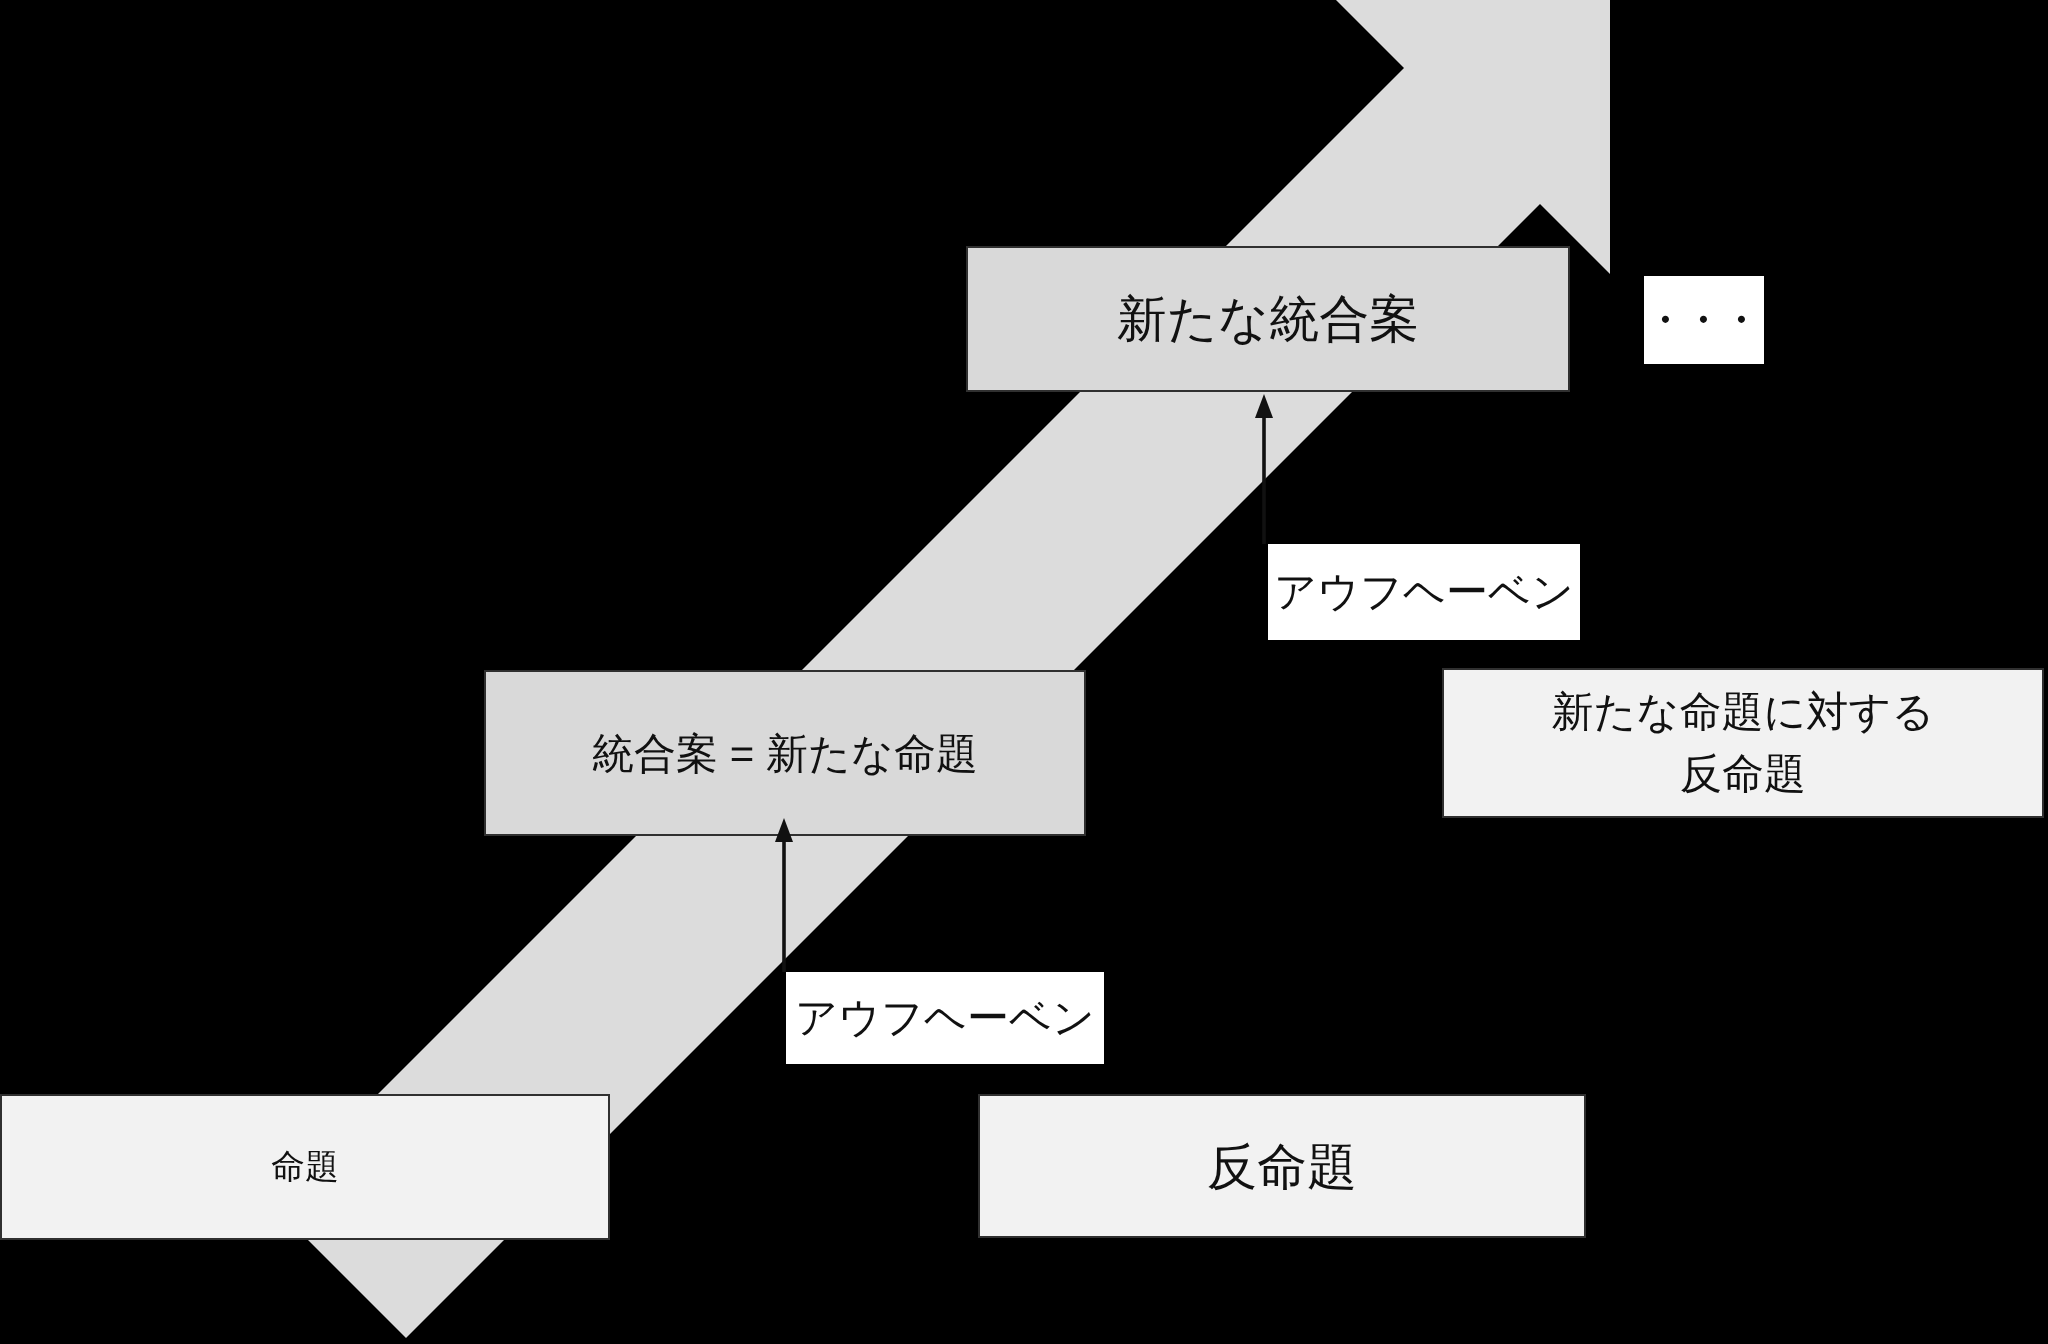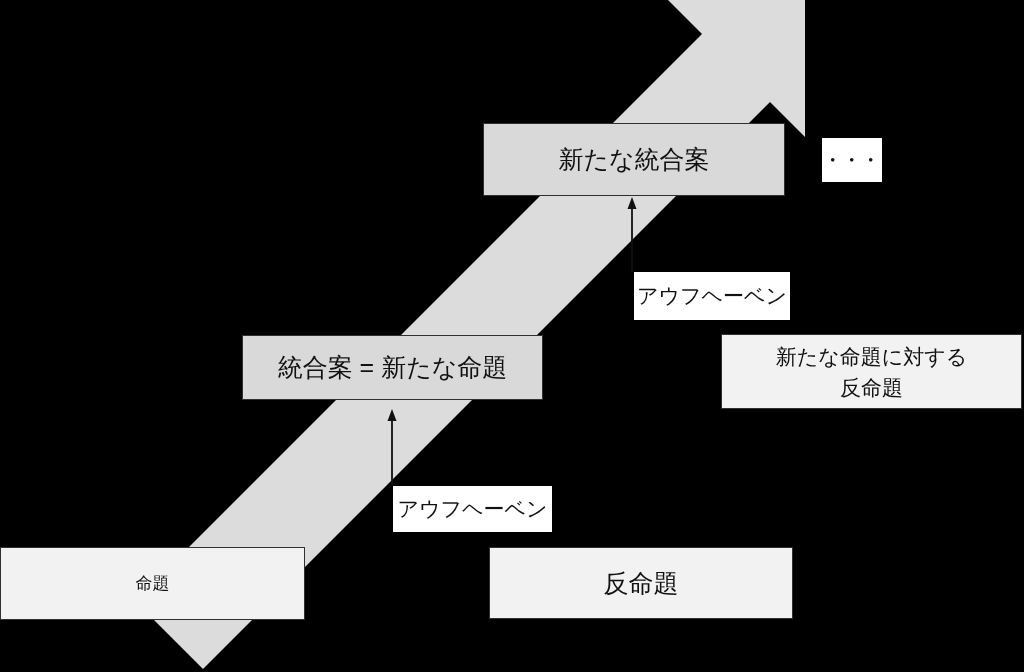--- a/index.html
+++ b/index.html
@@ -21,21 +21,21 @@
     z-index: 2;
   }
   .stage-fill { background: #d9d9d9; }
   .base-fill  { background: #f2f2f2; }
   .label {
     background: #ffffff;
     display: flex; align-items: center; justify-content: center;
     color: #111111; z-index: 4; text-align: center;
   }
   #box-new-synthesis { left: 483px; top: 123px; width: 302px; height: 73px; font-size: 25px; }
-  #box-synthesis     { left: 242px; top: 335px; width: 301px; height: 65px; font-size: 25px; }
+  #box-synthesis     { left: 242px; top: 335px; width: 301px; height: 83px; font-size: 21px; }
   #box-thesis        { left: 0px;   top: 547px; width: 305px; height: 73px; font-size: 17px; }
   #box-antithesis    { left: 489px; top: 547px; width: 304px; height: 72px; font-size: 25px; }
   #box-new-antithesis{ left: 721px; top: 334px; width: 301px; height: 75px; font-size: 21px; line-height: 31px; flex-direction: column; }
   #label-aufheben-lower { left: 393px; top: 486px; width: 159px; height: 46px; font-size: 21px; }
   #label-aufheben-upper { left: 634px; top: 272px; width: 156px; height: 48px; font-size: 21px; }
   #label-dots           { left: 822px; top: 138px; width: 60px;  height: 44px; font-size: 18px; font-weight: bold; letter-spacing: 1px; }
   #arrow-svg  { z-index: 0; }
   #thin-arrows { z-index: 3; pointer-events: none; }
 </style>
 </head>

